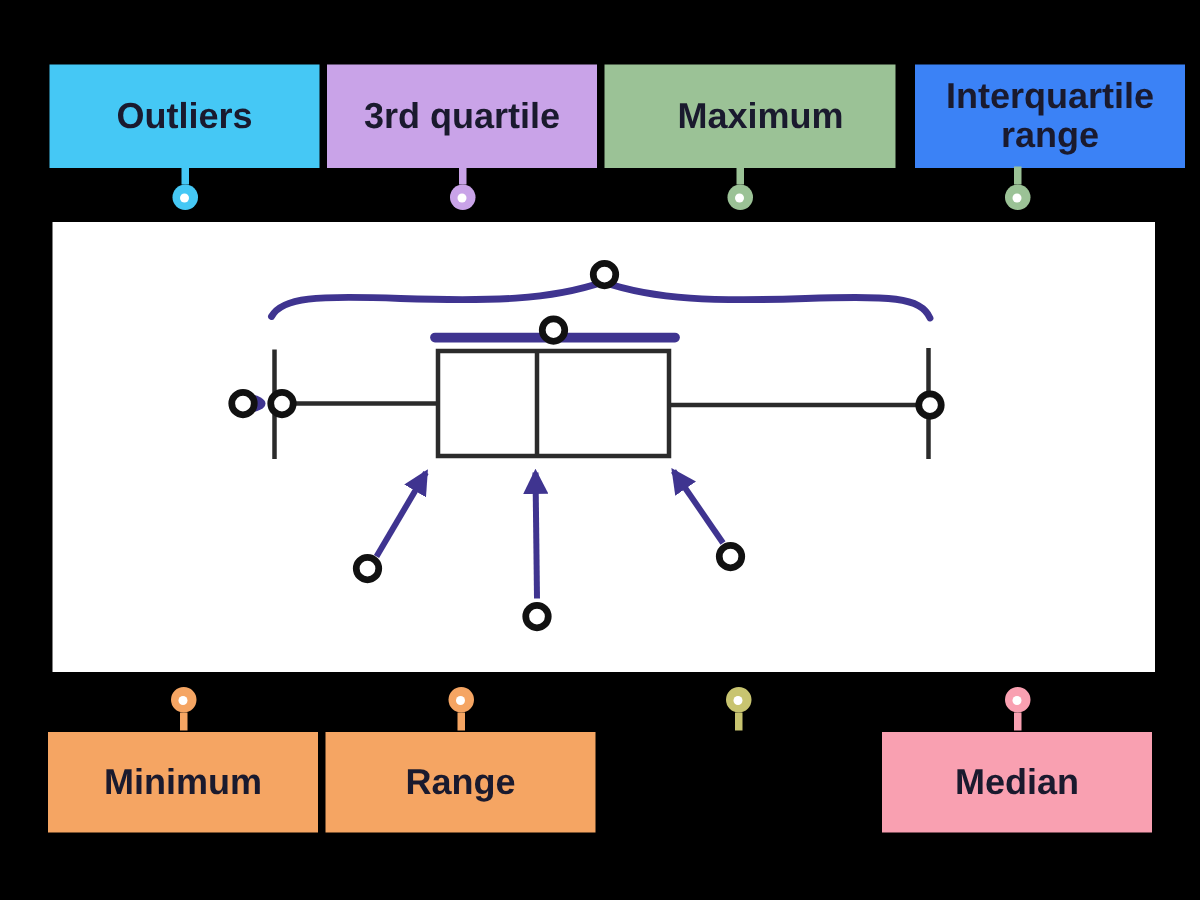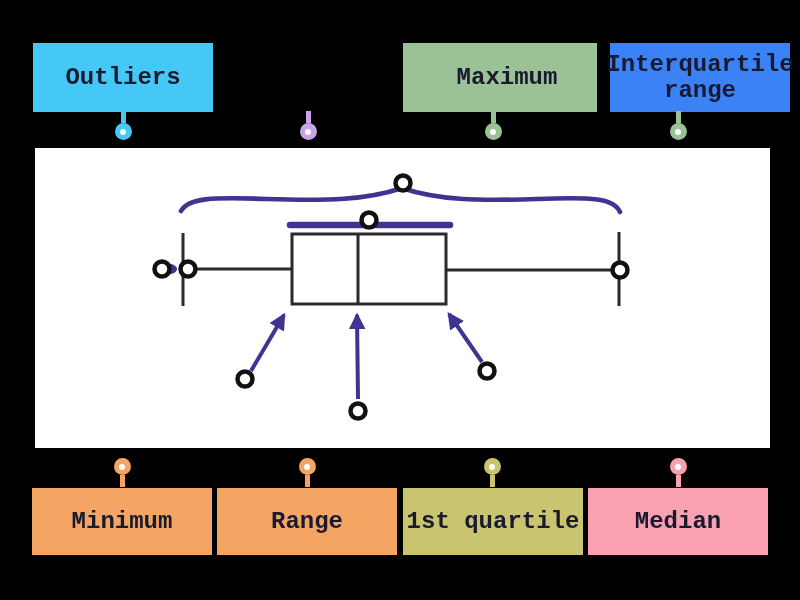--- a/index.html
+++ b/index.html
@@ -1,19 +1,19 @@
 <!DOCTYPE html>
 <html style="--ink: #1a1a2e; --panel: #ffffff; --plot: #2b2b2b; --anno: #3f3490; --target: #111111;"><head>
 <meta charset="utf-8">
 <style>
   html,body { margin:0; padding:0; background:#000; }
   .stage {
     position:relative; width:800px; height:600px; overflow:hidden;
     background:#000;
-    font-family:Liberation Mono, monospace;
+    font-family:Liberation Sans, sans-serif;
   }
   
   .card {
     position:absolute; width:180px;
     display:flex; align-items:center; justify-content:center;
     text-align:center; font-weight:700; font-size:24px; line-height:1.08;
     color:var(--ink,#1a1a2e); cursor:grab; user-select:none;
   }
   .card.top    { top:43px;  height:69px; }
   .card.bottom { top:488px; height:67px; }
@@ -34,20 +34,21 @@
   .plot-stroke { stroke:var(--plot,#2b2b2b); stroke-width:3; fill:none; }
   .anno { stroke:var(--anno,#3f3490); fill:none; }
   .target { fill:#ffffff; stroke:var(--target,#111111); stroke-width:4.5; cursor:pointer; }
 </style>
 </head>
 <body>
 
 <div class="stage" style="background: rgb(0, 0, 0);">
 
   <div class="card top" style="left: 33px; background: rgb(69, 200, 245);">Outliers</div>
+  <div class="card top" style="left: 218px; background: rgb(201, 163, 232);">3rd quartile</div>
   <div class="card top" style="left: 403px; background: rgb(155, 194, 150); padding-left: 14px;">Maximum</div>
   <div class="card top" style="left: 610px; background: #3b82f6;">Interquartile range</div>
 
   <div class="pin" style="left:114px; top:111px;">
     <span class="pin-stem" style="background: rgb(69, 200, 245);"></span>
     <span class="pin-head" style="background: rgb(69, 200, 245);">
         <span class="pin-dot"></span>
       </span>
   </div>
   <div class="pin" style="left:299px; top:111px;">
@@ -126,16 +127,15 @@
   </div>
   <div class="pin" style="left:669px; top:458px;">
     <span class="pin-head" style="background: rgb(249, 160, 177);">
         <span class="pin-dot"></span>
       </span>
     <span class="pin-stem" style="background: rgb(249, 160, 177);"></span>
   </div>
 
   <div class="card bottom" style="left: 217px; background: rgb(245, 165, 99);">Range</div>
   <div class="card bottom" style="left: 32px; background: rgb(245, 165, 99);">Minimum</div>
-  <div class="card bottom" style="left: 403px; background: rgb(200, 196, 112);">1st quartile</div>
   <div class="card bottom" style="left: 588px; background: rgb(249, 160, 177);">Median</div>
 
 </div>
 
 </body></html>

